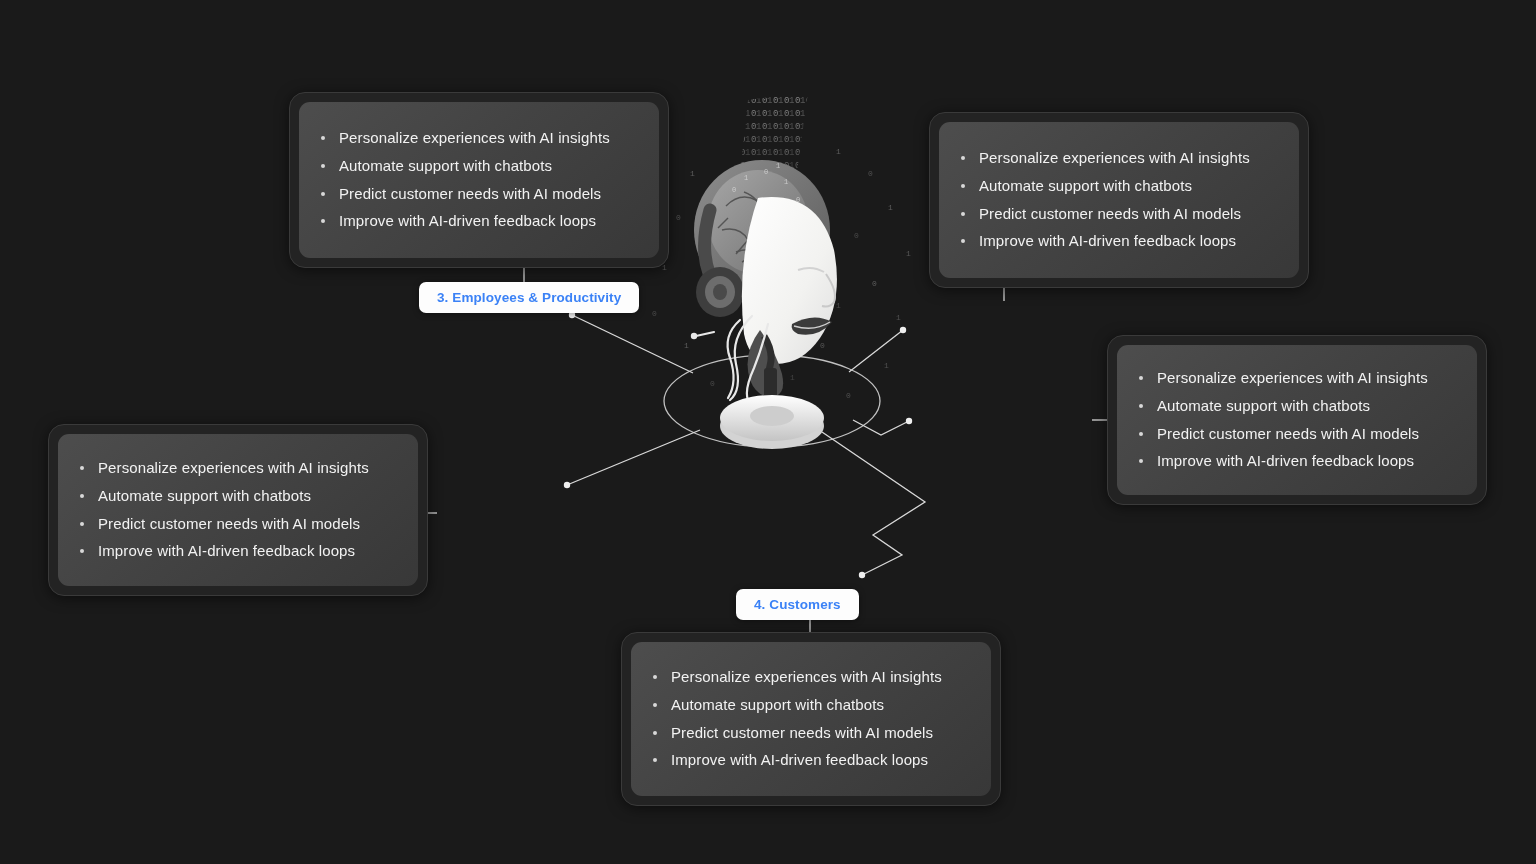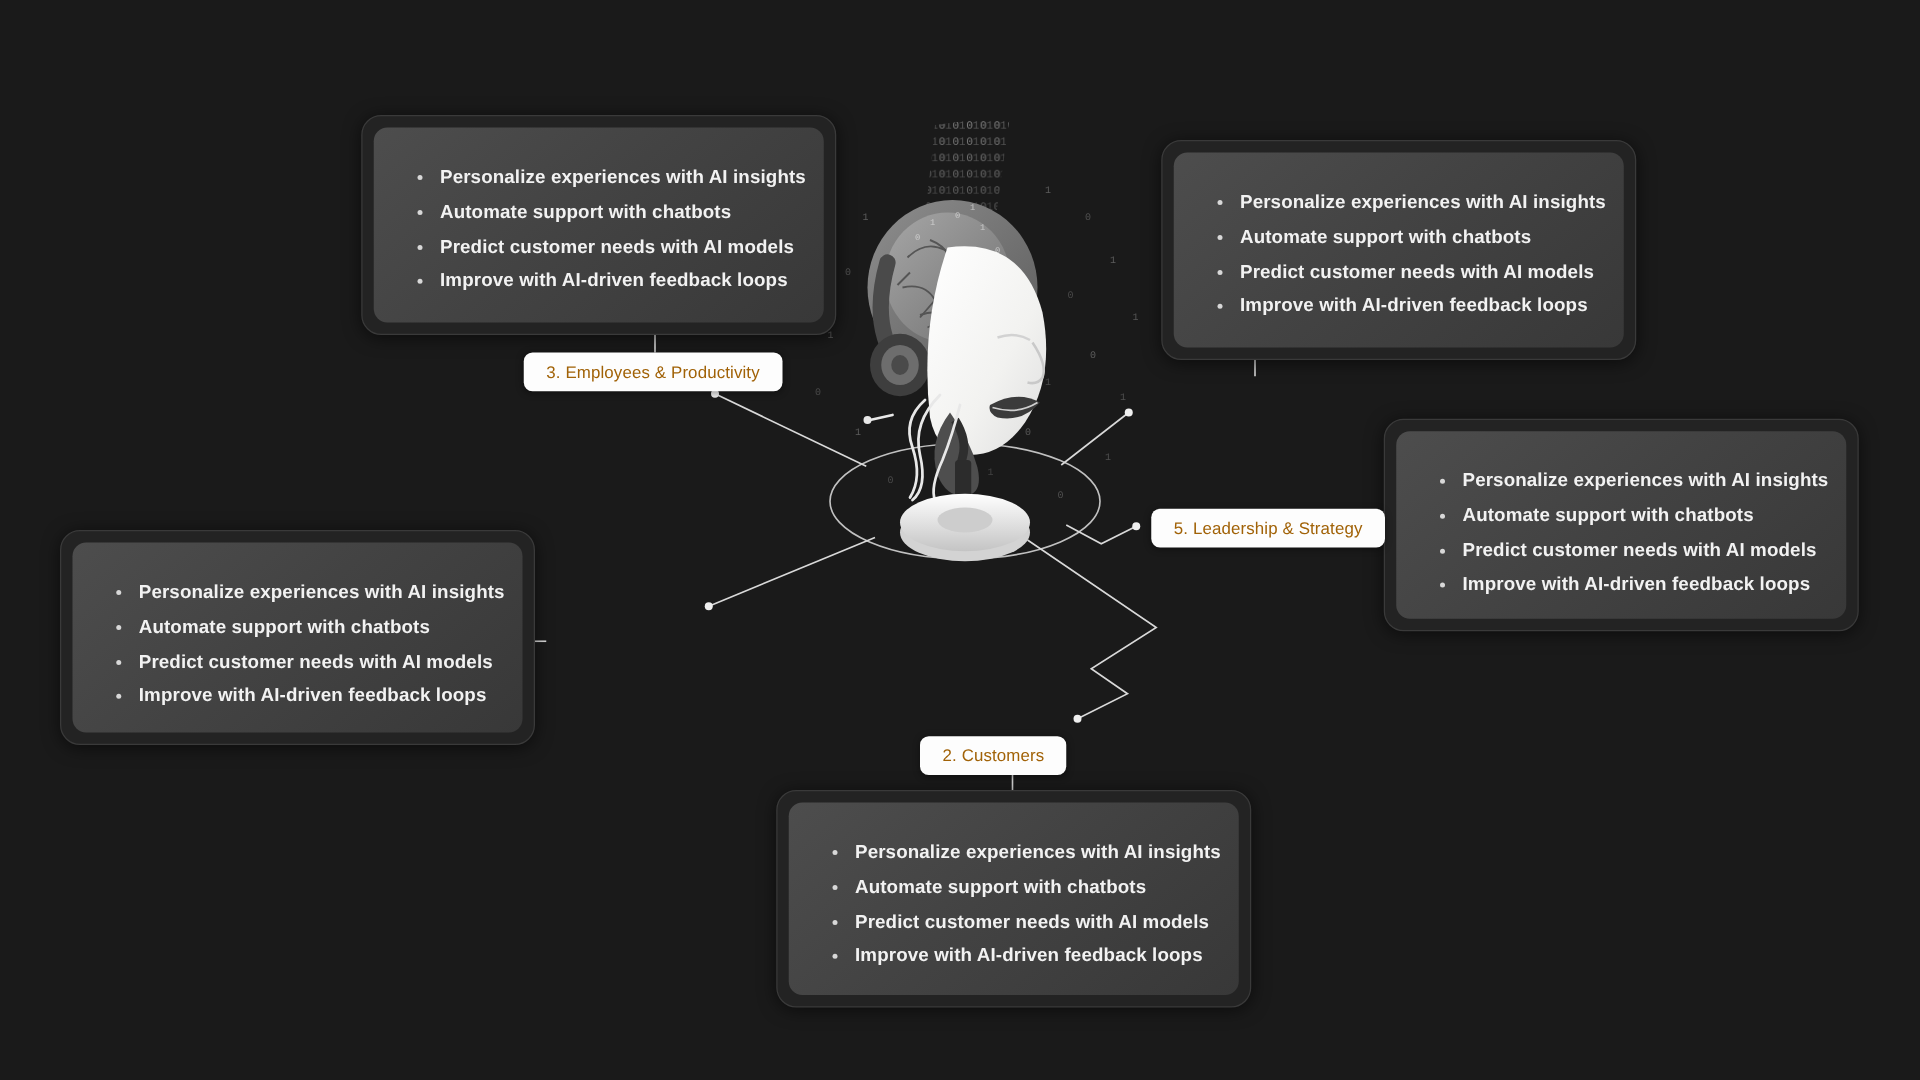--- a/index.html
+++ b/index.html
@@ -39,25 +39,24 @@
     border:1px solid #3a3a3a;
     border-radius:16px;
     padding:9px;
     z-index:4;
     box-shadow:0 2px 14px rgba(0,0,0,.55);
   }
   .card-inner{
     background:linear-gradient(140deg,#4d4d4d 0%,#434343 45%,#383838 100%);
     border-radius:11px;
     width:100%; height:100%;
-    padding:22px 33px;
+    padding:22px 20px;
     display:flex;
     flex-direction:column;
-    justify-content:flex-start;
-    font-weight:bold;
+    justify-content:center;
   }
   .bullets{ list-style:none; }
   .bullets li{
     position:relative;
     color:#f2f2f2;
     font-size:15px;
     line-height:1.25;
     padding-left:20px;
     margin:9px 0;
     letter-spacing:.1px;
@@ -76,23 +75,23 @@
   #card-employees { left:289px; top:92px;  width:380px; height:176px; }
   #card-products  { left:929px; top:112px; width:380px; height:176px; }
   #card-leadership{ left:1107px;top:335px; width:380px; height:170px; }
   #card-operations{ left:48px;  top:424px; width:380px; height:172px; }
   #card-customers { left:621px; top:632px; width:380px; height:174px; }
 
   
   .pill{
     position:absolute;
     background:#fdfdfd;
-    color:#a16207;
+    color:#3b82f6;
     font-size:13.5px;
-    font-weight:400;
+    font-weight:700;
     letter-spacing:.1px;
     padding:8px 18px;
     border-radius:7px;
     white-space:nowrap;
     z-index:6;
     box-shadow:0 1px 6px rgba(0,0,0,.4);
   }
   #pill-employees { left:419px;  top:282px; }
   #pill-products  { left:917px;  top:301px; }
   #pill-leadership{ left:921px;  top:407px; }
@@ -301,16 +300,15 @@
       <ul class="bullets">
         <li>Personalize experiences with AI insights</li>
         <li>Automate support with chatbots</li>
         <li>Predict customer needs with AI models</li>
         <li>Improve with AI-driven feedback loops</li>
       </ul>
     </div>
   </div>
 
   <div class="pill" id="pill-employees">3. Employees &amp; Productivity</div>
-  <div class="pill" id="pill-leadership">5. Leadership &amp; Strategy</div>
-  <div class="pill" id="pill-customers">2. Customers</div>
+  <div class="pill" id="pill-customers">4. Customers</div>
 
 </div>
 
 </body></html>

